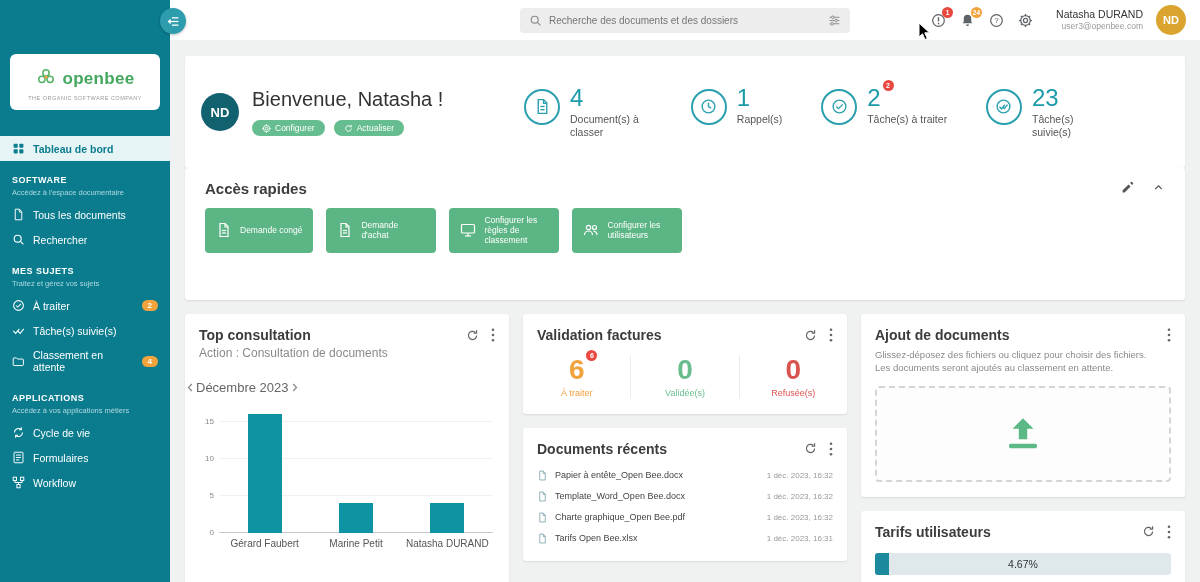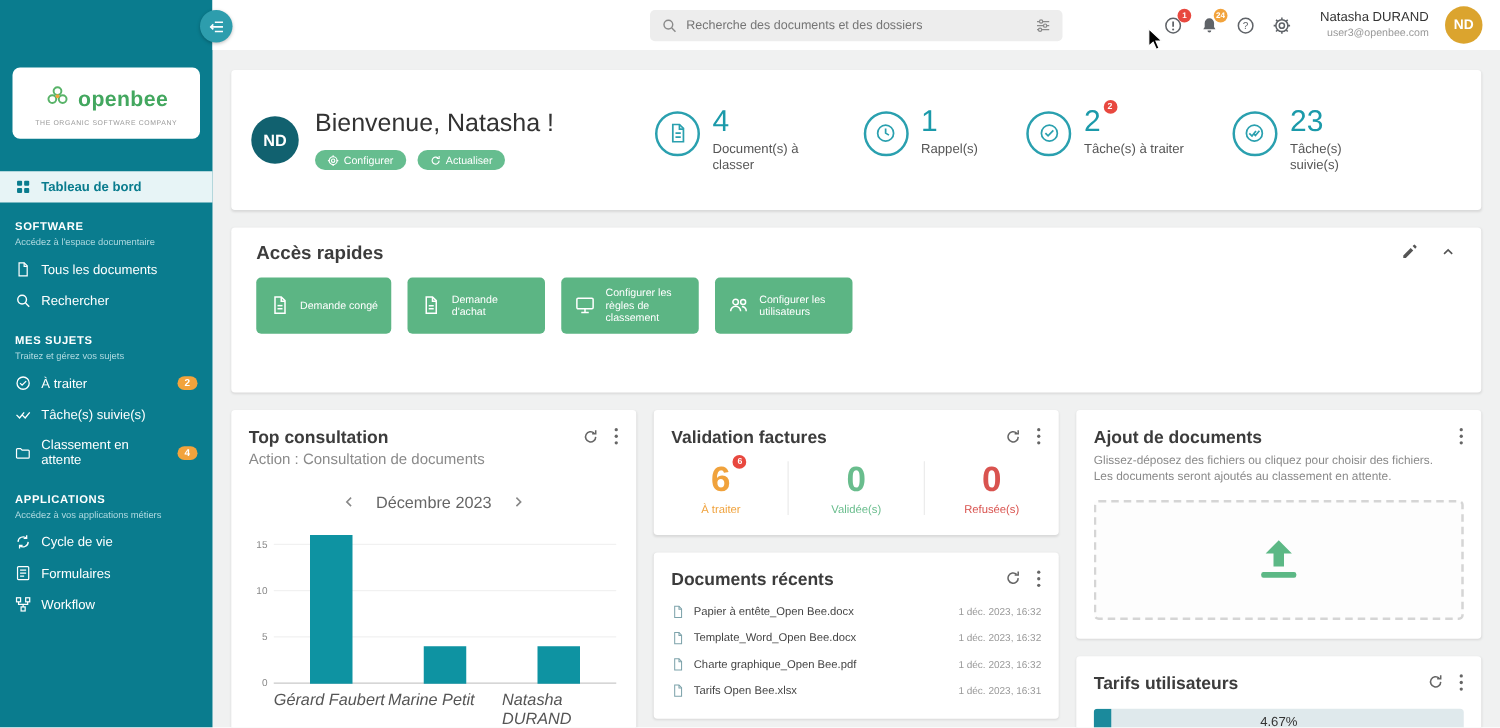--- a/index.html
+++ b/index.html
@@ -61,21 +61,21 @@
   .stat { display:flex; align-items:flex-start; gap:10px; }
   .stat-icon { width:36px; height:36px; border-radius:50%; border:2px solid #2aa0af; color:#2aa0af;
                display:flex; align-items:center; justify-content:center; margin-top:4px; flex:none; }
   .stat-icon svg { width:17px; height:17px; }
   .stat-num { font-size:24px; color:#1b9aaa; line-height:1.05; position:relative; display:inline-block; }
   .stat-label { font-size:10.5px; color:#555; margin-top:3px; max-width:82px; line-height:1.25; }
   .mini-badge { position:absolute; top:-5px; right:-13px; background:#e8483f; color:#fff; font-size:7px; font-weight:bold;
                 min-width:11px; height:11px; border-radius:6px; display:flex; align-items:center; justify-content:center; padding:0 2px; }
 
   
-  .qa { margin-top:14px; height:132px; padding:12px 20px; position:relative; }
+  .qa { height:132px; padding:12px 20px; position:relative; }
   .qa-title { font-size:15px; font-weight:bold; color:#3c3c3c; }
   .qa-actions { position:absolute; right:20px; top:13px; display:flex; gap:18px; color:#555; }
   .qa-actions svg { width:13px; height:13px; cursor:pointer; }
   .qa-buttons { display:flex; gap:13px; margin-top:11px; }
   .qa-btn { background:#5cb584; color:#fff; border:none; border-radius:4px; display:flex; align-items:center;
             gap:8px; padding:7px 11px; font-size:8.5px; text-align:left; line-height:1.2; font-family:inherit;
             min-height:41px; cursor:pointer; }
   .qa-btn svg { width:16px; height:16px; flex:none; }
   .qa-btn span { max-width:64px; }
 
@@ -84,34 +84,34 @@
   .col { display:flex; flex-direction:column; gap:14px; }
   .card-head { display:flex; align-items:center; padding:13px 14px 0; }
   .card-title { font-size:14px; font-weight:bold; color:#3c3c3c; flex:1; }
   .icon-btn { color:#666; margin-left:12px; display:flex; align-items:center; cursor:pointer; }
   .icon-btn svg { width:13px; height:13px; }
   .kebab svg { width:4px; height:14px; }
 
   
   .tc { height:270px; }
   .tc-sub { font-size:12px; color:#8a8a8a; padding:3px 14px 0; }
-  .month-nav { display:flex; align-items:center; justify-content:center; gap:16px; margin-top:20px; color:#666; font-size:13px; }
+  .month-nav { display:flex; align-items:center; justify-content:flex-start; gap:0; margin-top:20px; color:#666; font-size:13px; }
   .nav-arrow { color:#888; cursor:pointer; display:flex; }
   .nav-arrow svg { width:11px; height:11px; }
   .chart-wrap { padding:12px 16px 0; }
   .chart { display:flex; height:126px; }
   .yaxis { width:18px; position:relative; }
   .ytick { position:absolute; right:5px; font-size:8px; color:#888; }
   .plot { flex:1; position:relative; display:flex; }
   .gridline { position:absolute; left:0; right:0; height:1px; background:#f1f1f1; }
   .gridline.base { background:#c9c9c9; }
   .bar-cell { flex:1; display:flex; align-items:flex-end; justify-content:center; position:relative; z-index:1; }
   .bar { width:34px; }
   .xlabels { display:flex; margin-left:18px; margin-top:5px; }
-  .xlabel { flex:1; text-align:left; font-size:13px; color:#555;font-style:italic; }
+  .xlabel { flex:1; text-align:center; font-size:10px; color:#555; }
 
   
   .vf-stats { display:flex; margin-top:12px; padding-bottom:16px; }
   .vf-stat { flex:1; text-align:center; }
   .vf-stat + .vf-stat { border-left:1px solid #ececec; }
   .vf-num { font-size:28px; font-weight:bold; position:relative; display:inline-block; line-height:1.1; }
   .vf-label { font-size:9px; margin-top:2px; }
   .c-orange { color:#f0a23c; } .c-green { color:#69bd8d; } .c-red { color:#d9534f; }
 
   

